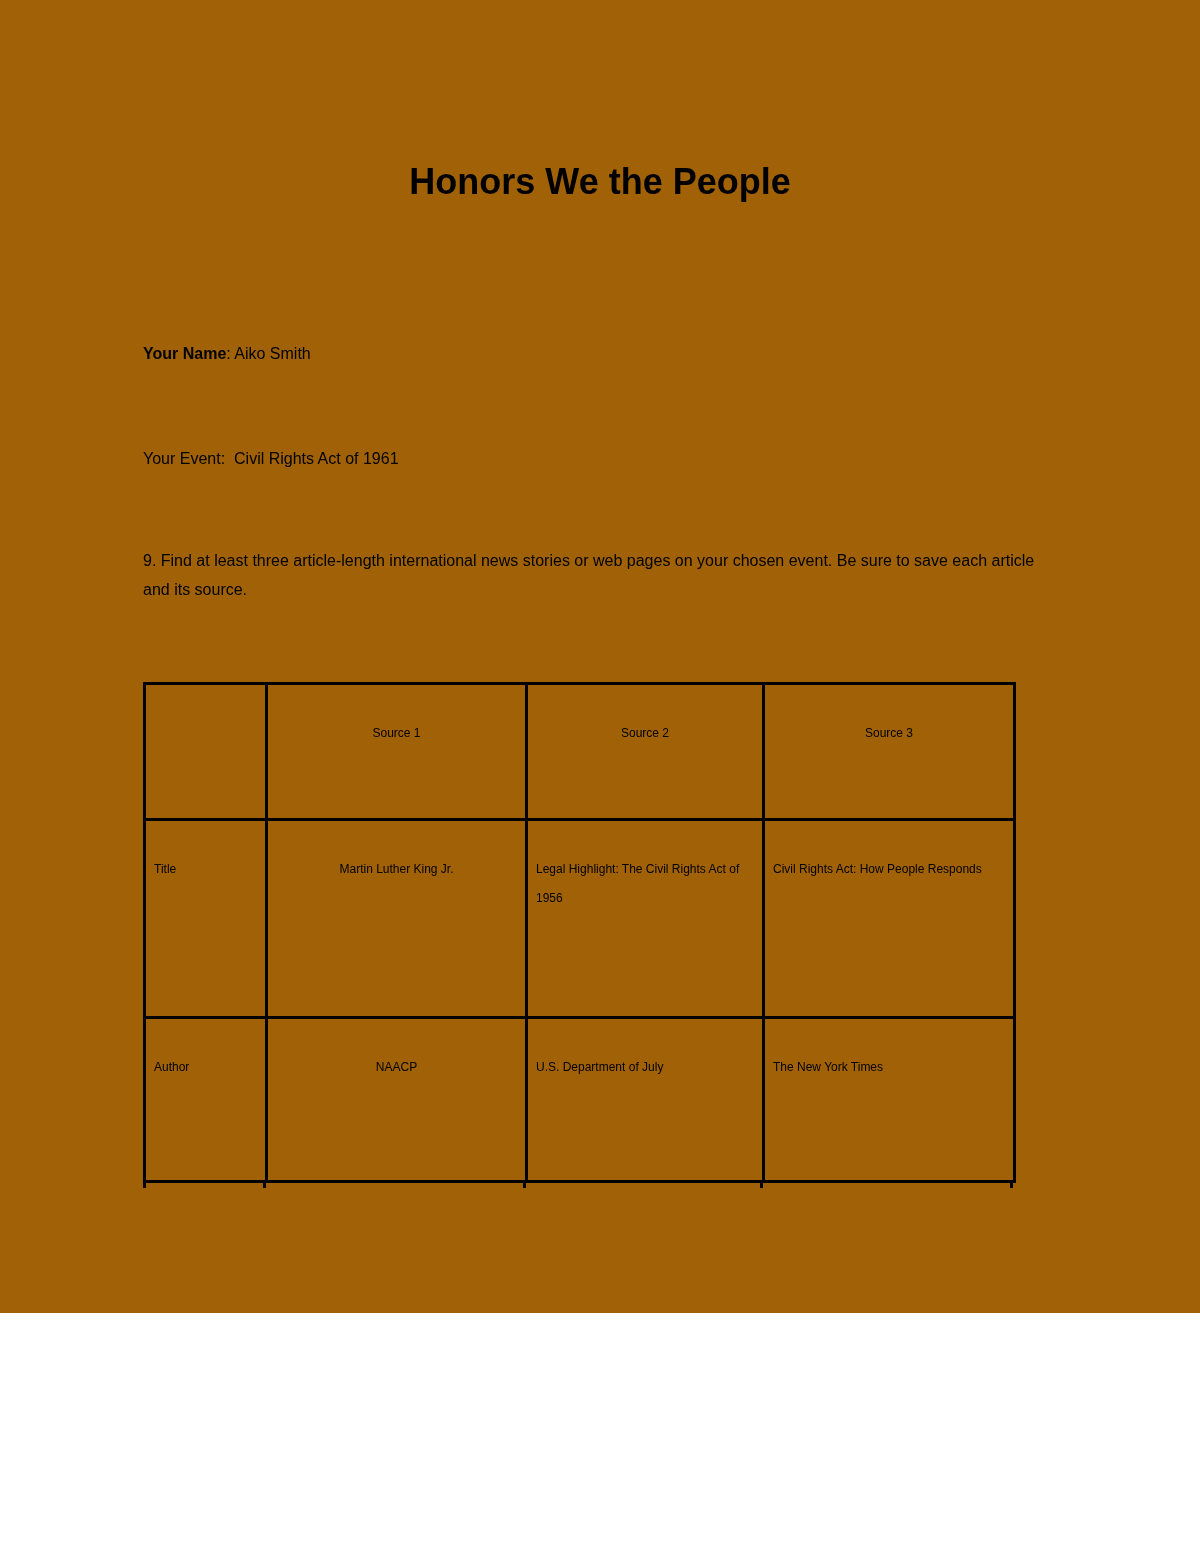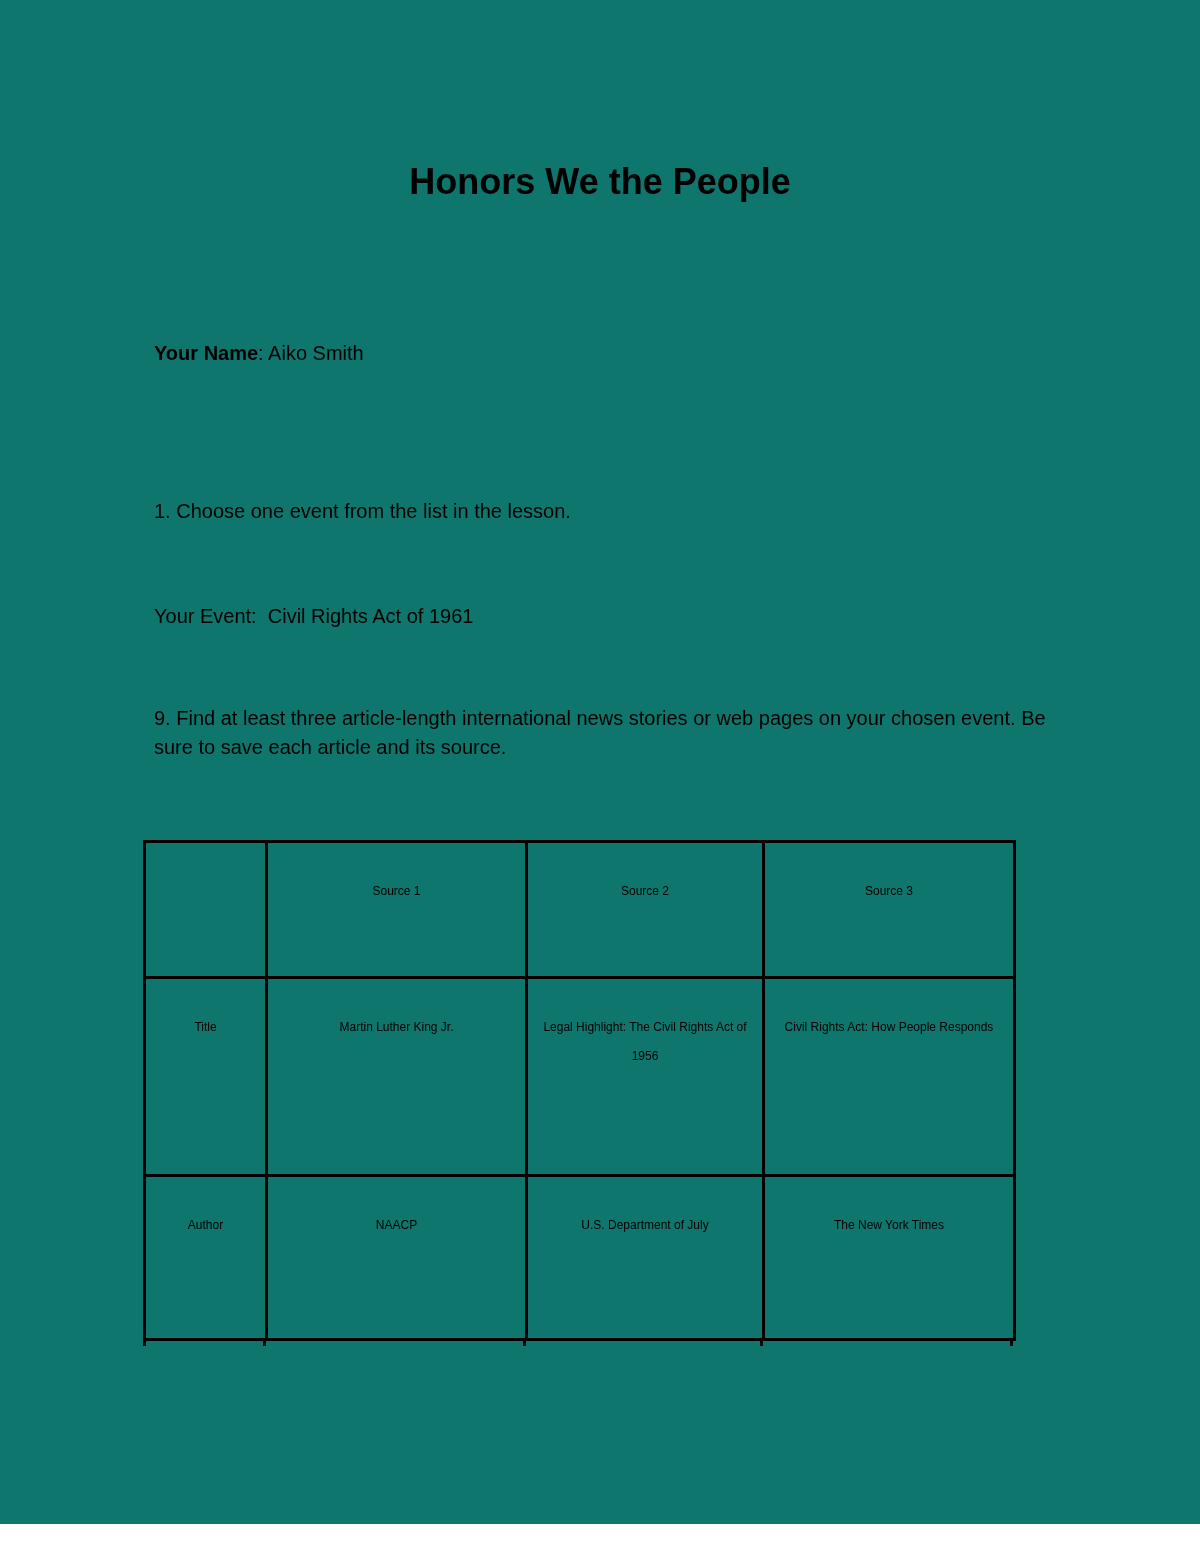--- a/index.html
+++ b/index.html
@@ -3,22 +3,22 @@
 <meta charset="utf-8">
 <style>
   html, body {
     margin: 0;
     padding: 0;
     background: #ffffff;
   }
   .page {
     position: relative;
     width: 1200px;
-    height: 1524px;
-    background: #0f766e;
+    height: 1313px;
+    background: #a16207;
     color: #000000;
     font-family: "Liberation Sans", "DejaVu Sans", sans-serif;
     overflow: hidden;
   }
   .content {
     margin-left: 143px;
     width: 914px;
   }
   .doc-title {
     margin: 0;
@@ -30,22 +30,22 @@
   }
   .doc-subtitle {
     margin: 0;
     margin-top: 31px;
     font-size: 27px;
     line-height: 35px;
     font-weight: bold;
     text-align: center;
   }
   .body-line {
-    margin: 11px;
-    font-size: 20px;
+    margin: 0;
+    font-size: 16px;
     line-height: 29px;
     white-space: pre-wrap;
   }
   .name-line   { margin-top: 134px; }
   .step-one    { margin-top: 129px; }
   .event-line  { margin-top: 76px; }
   .step-two    { margin-top: 73px; }
   .bold-label  { font-weight: bold; }
 
   table.sources {
@@ -56,21 +56,21 @@
   }
   table.sources td {
     border: 3px solid #000000;
     vertical-align: top;
     padding: 34px 8px 4px 8px;
     font-size: 12px;
     line-height: 29px;
     overflow: hidden;
   }
   td.c-center { text-align: center; }
-  td.c-left   { text-align: center; }
+  td.c-left   { text-align: left; }
 
   
   .row-stub {
     position: relative;
     width: 870px;
     height: 6px;
   }
   .row-stub .stub {
     position: absolute;
     top: 0;
@@ -83,21 +83,20 @@
 <body>
 
 <div class="page">
   <div class="content">
 
     <h1 class="doc-title">Honors We the People</h1>
 
 
     <p class="body-line name-line"><span class="bold-label">Your Name</span><span>: Aiko Smith</span></p>
 
-    <p class="body-line step-one">1. Choose one event from the list in the lesson.</p>
 
     <p class="body-line event-line">Your Event:  Civil Rights Act of 1961</p>
 
     <p class="body-line step-two">9. Find at least three article-length international news stories or web pages on your chosen event. Be sure to save each article and its source.</p>
 
     <table class="sources">
       <colgroup>
         <col style="width:122px">
         <col style="width:260px">
         <col style="width:237px">

